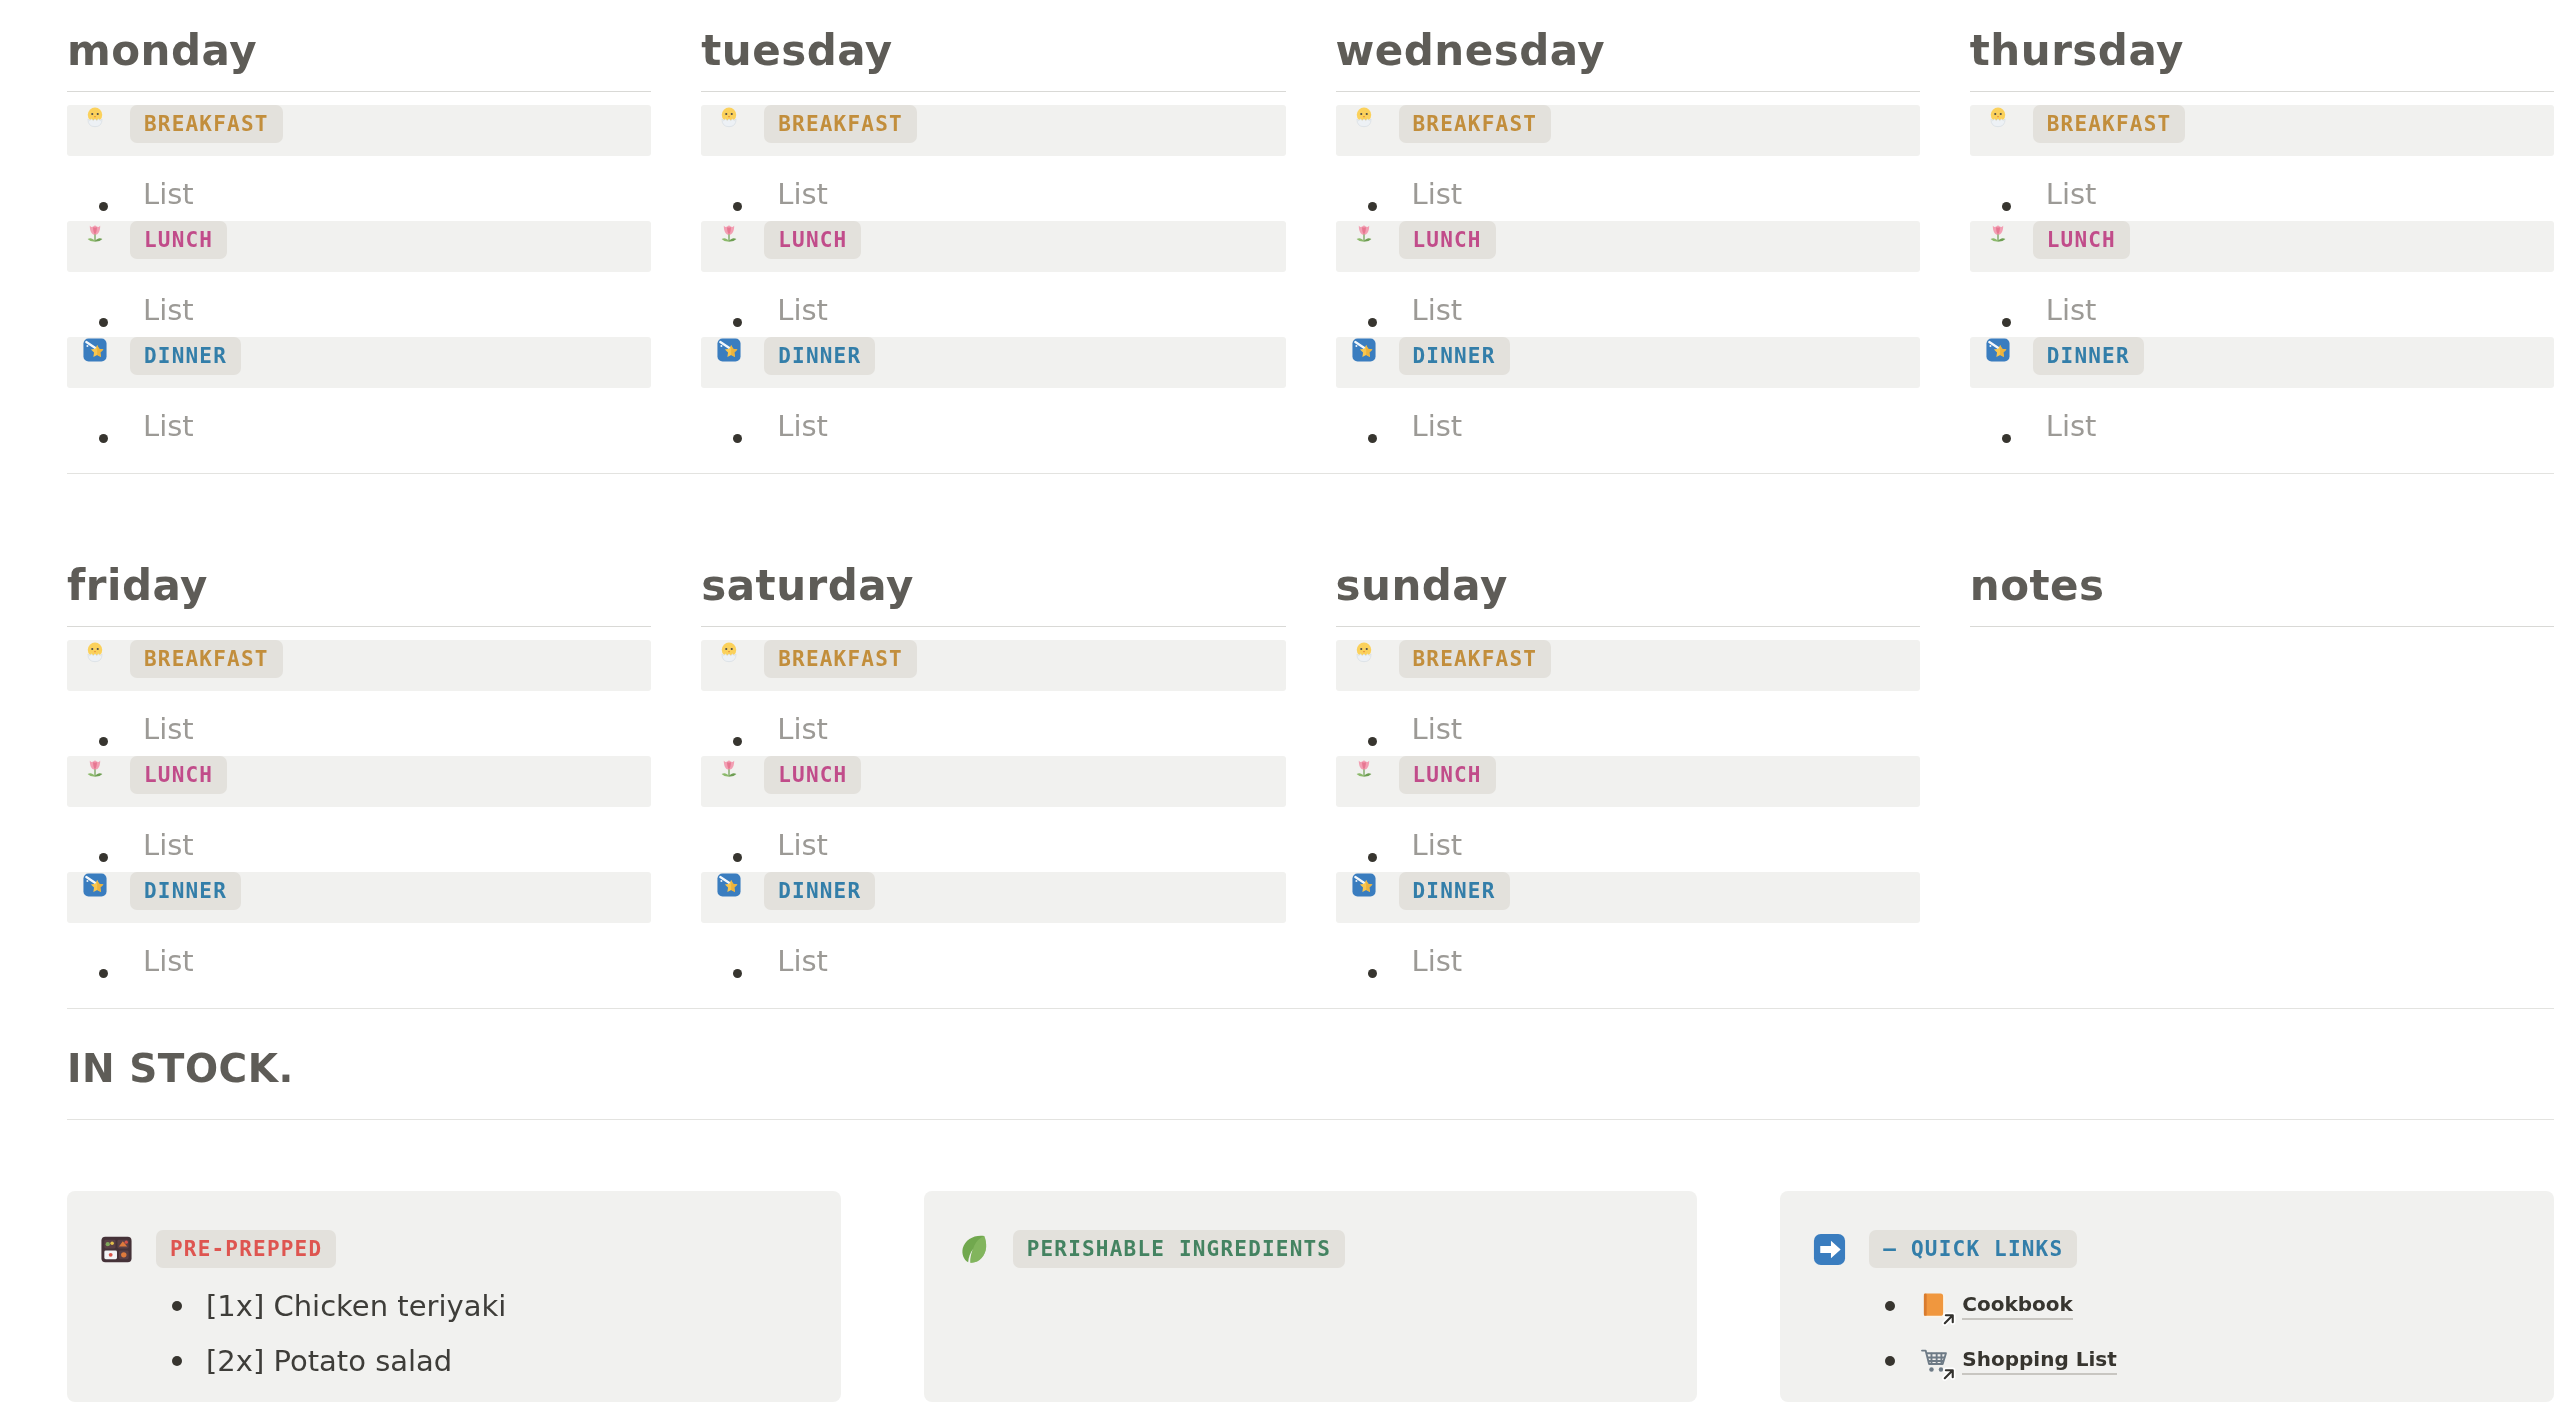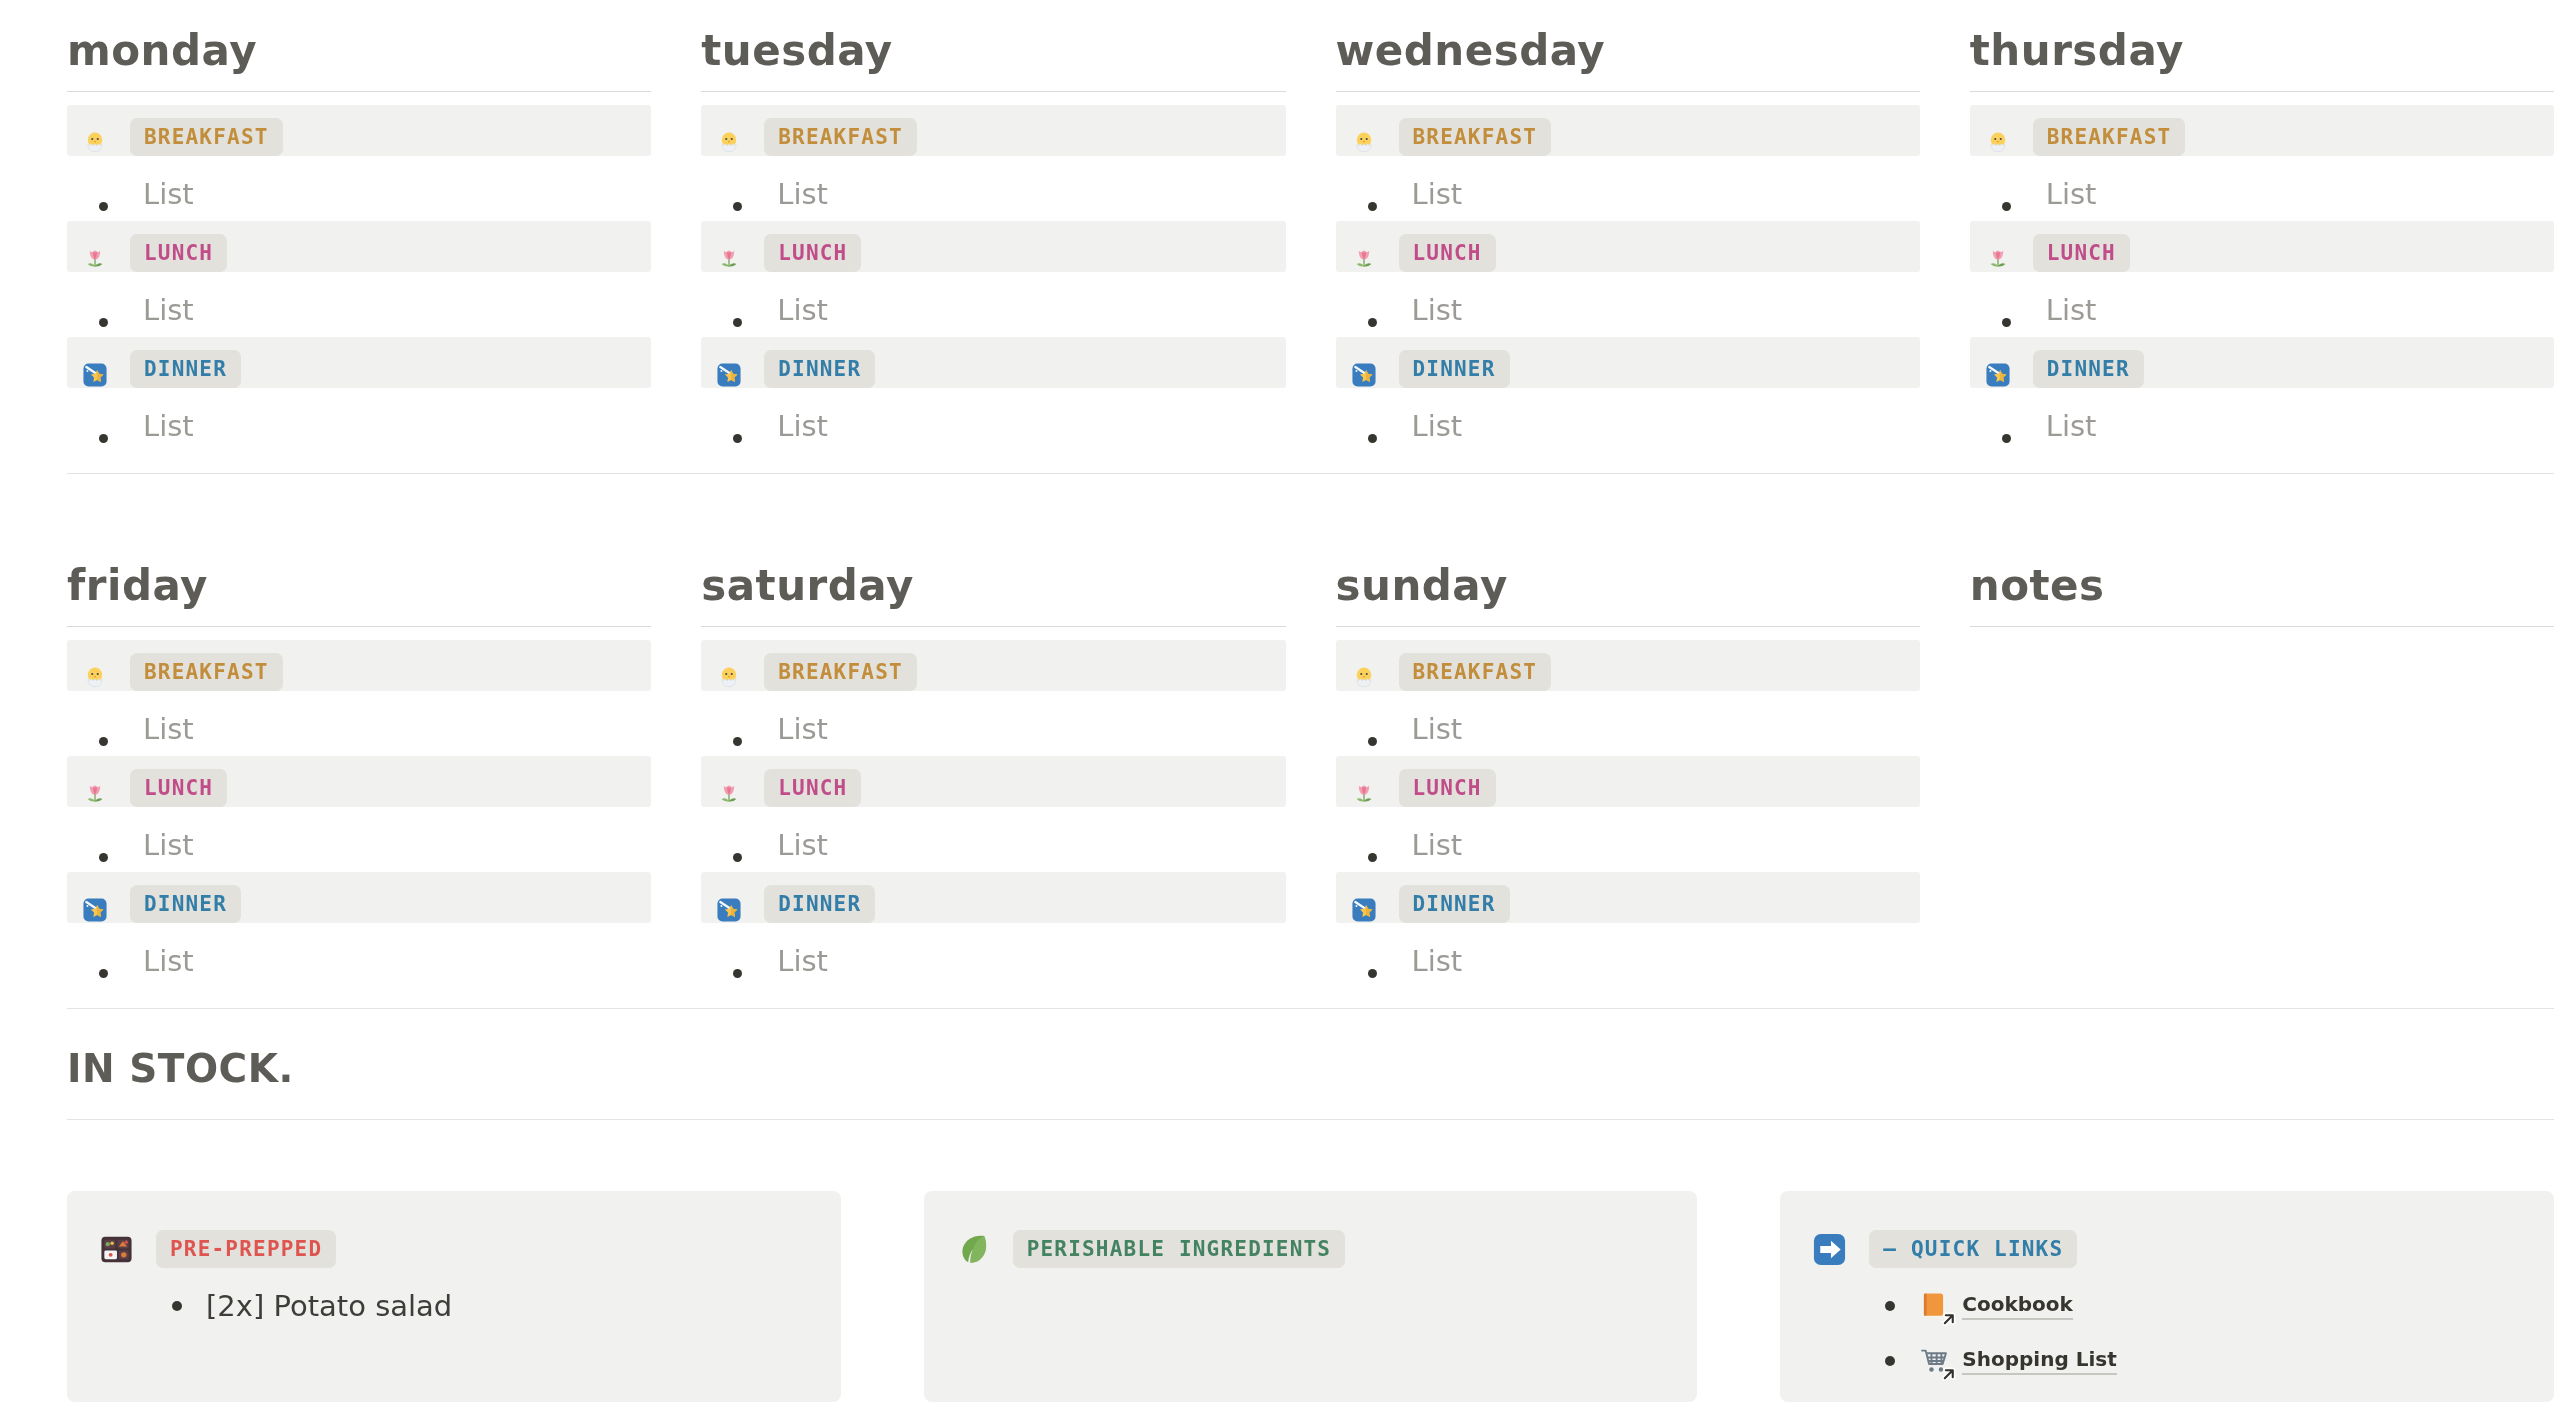--- a/index.html
+++ b/index.html
@@ -4,21 +4,21 @@
 <style>
   * { margin:0; padding:0; box-sizing:border-box; }
   html,body { width:2576px; height:1412px; overflow:hidden; background:#ffffff;
               font-family:"DejaVu Sans","Liberation Sans",sans-serif; }
   .page { padding:22px 22px 0 67px; width:100%; height:100%; }
 
   
   .days-grid { display:grid; grid-template-columns:repeat(4,1fr); column-gap:50px; }
   .day-title { font-size:42px; font-weight:700; color:#5E5C57; line-height:57px; letter-spacing:0.5px; }
   .col-divider { border:none; border-top:1px solid #D9D9D6; margin-top:12px; margin-bottom:13px; }
-  .meal-band { background:#F1F1EF; height:51px; border-radius:3px; display:flex; align-items:flex-end;
+  .meal-band { background:#F1F1EF; height:51px; border-radius:3px; display:flex; align-items:flex-start;
                padding-left:15px; }
   .meal-icon { width:26px; height:26px; margin-right:22px; flex:none; display:inline-flex; }
   .meal-icon svg { width:100%; height:100%; }
   .meal-pill { background:#E3E1DC; border-radius:7px; padding:7px 14px;
                font-family:"DejaVu Sans Mono","Liberation Mono",monospace;
                font-weight:700; font-size:21px; letter-spacing:1.2px; white-space:nowrap; }
   .list-row { display:flex; align-items:flex-end; height:43px; margin:12px 0 10px 0; padding-left:32px; }
   .bullet { width:9px; height:9px; border-radius:50%; background:#37352F; margin-right:35px; flex:none; }
   .list-text { color:#9C9A96; font-size:29px; }
 
@@ -441,20 +441,24 @@
               <circle cx="28" cy="10.5" r="1.7" fill="#D95348"></circle>
               <rect x="5.5" y="19" width="13" height="9" rx="1.5" fill="#F2F4F6"></rect>
               <circle cx="12" cy="23.5" r="2" fill="#D95348"></circle>
               <rect x="20.5" y="19" width="10" height="9" rx="1.5" fill="#5A4046"></rect>
               <circle cx="25.5" cy="23.5" r="2.8" fill="#DE7A3C"></circle>
             </svg>
           </span>
           <span class="meal-pill card-pill" style="color: rgb(222, 85, 80);">PRE-PREPPED</span>
         </div>
         <div class="card-items">
+          <div class="card-item">
+            <span class="bullet"></span>
+            <span class="item-text">[1x] Chicken teriyaki</span>
+          </div>
           <div class="card-item">
             <span class="bullet"></span>
             <span class="item-text">[2x] Potato salad</span>
           </div>
         </div>
       </div>
       <div class="card">
         <div class="card-head">
           <span class="card-icon">
             <svg viewBox="0 0 36 36">

